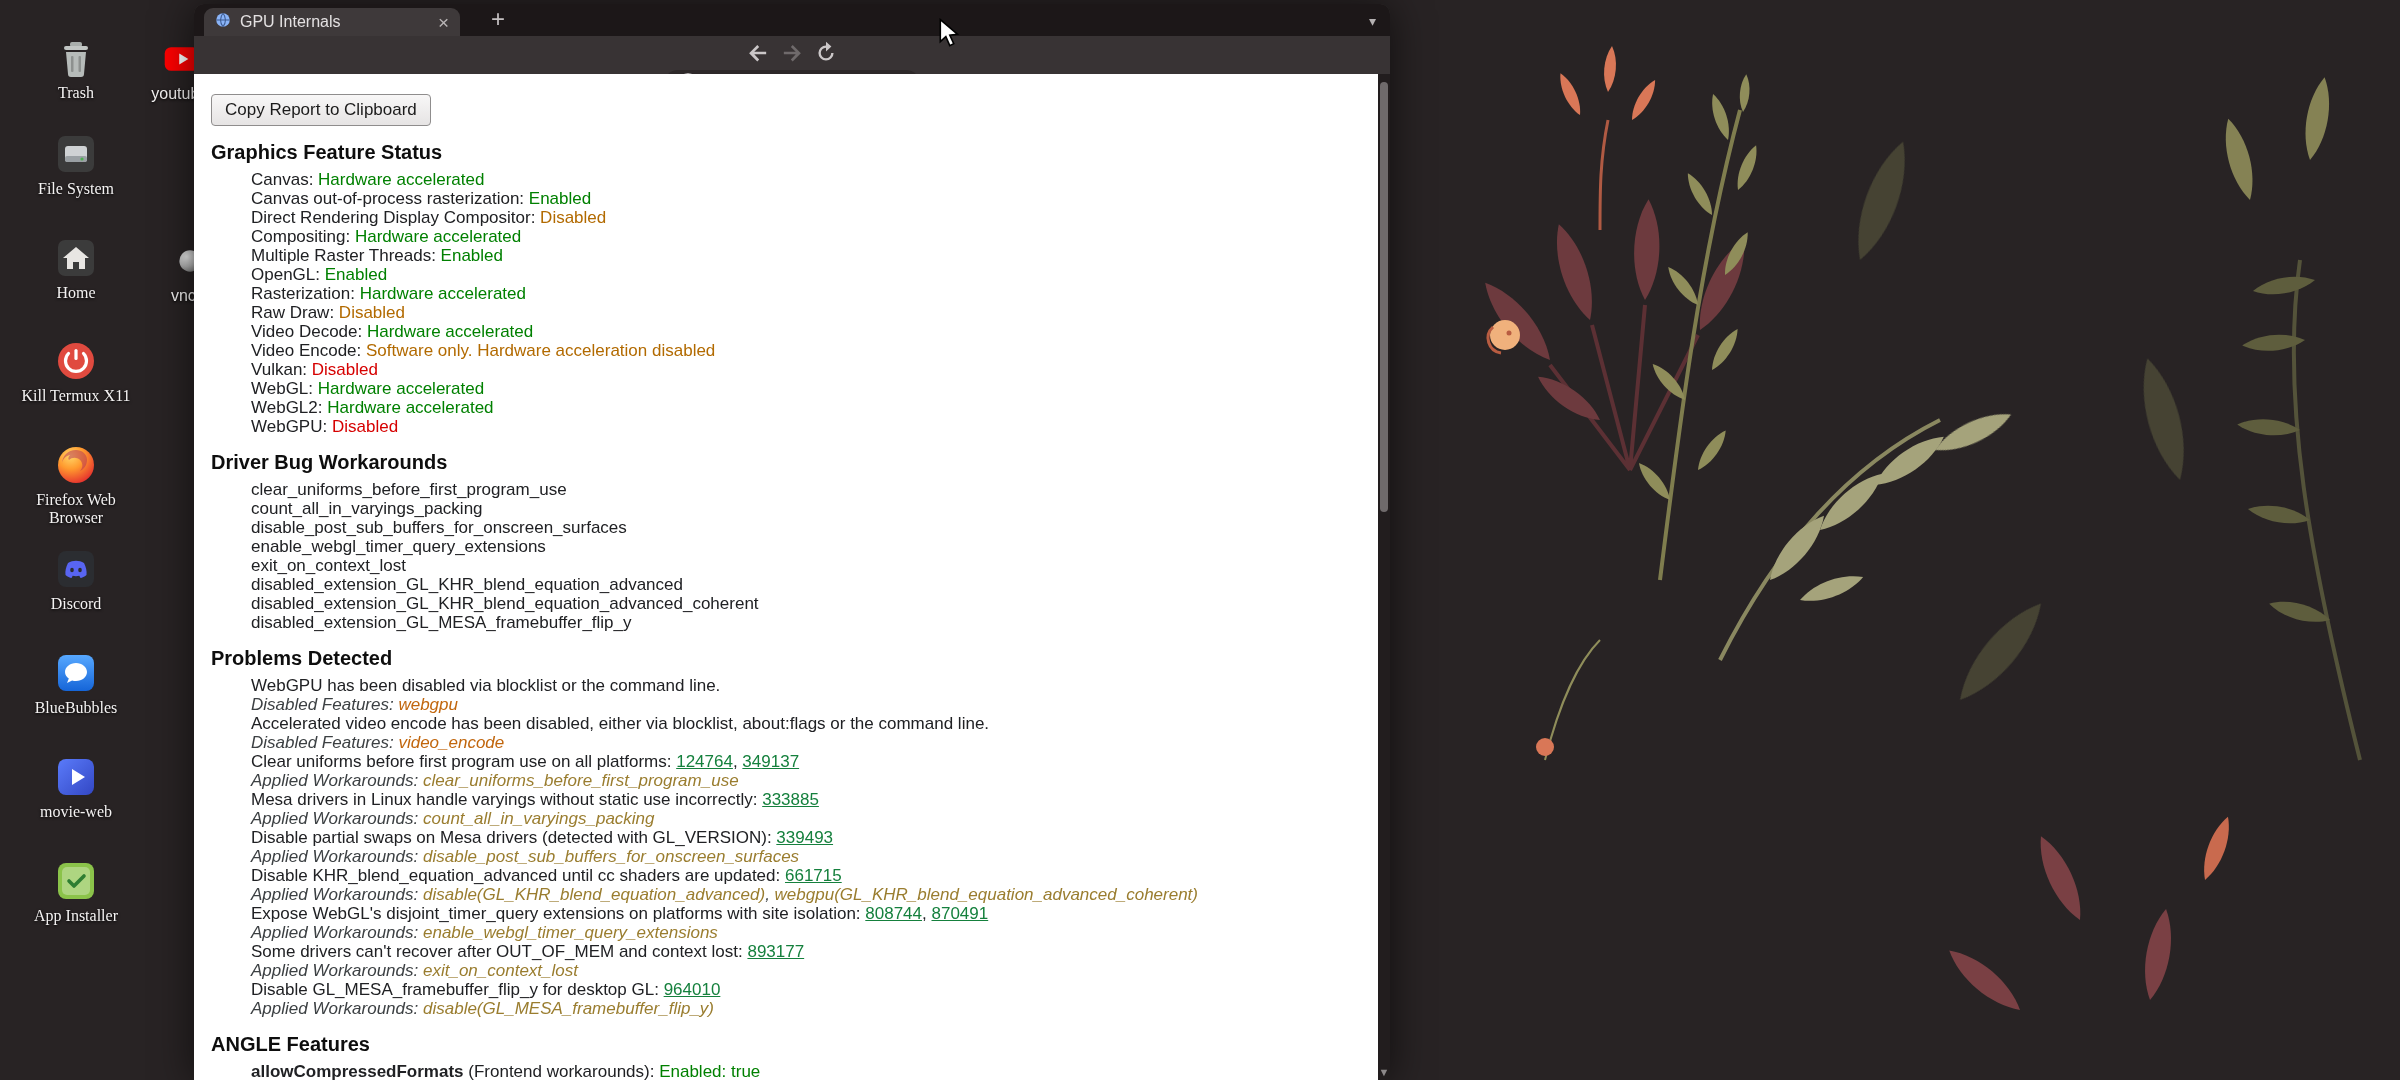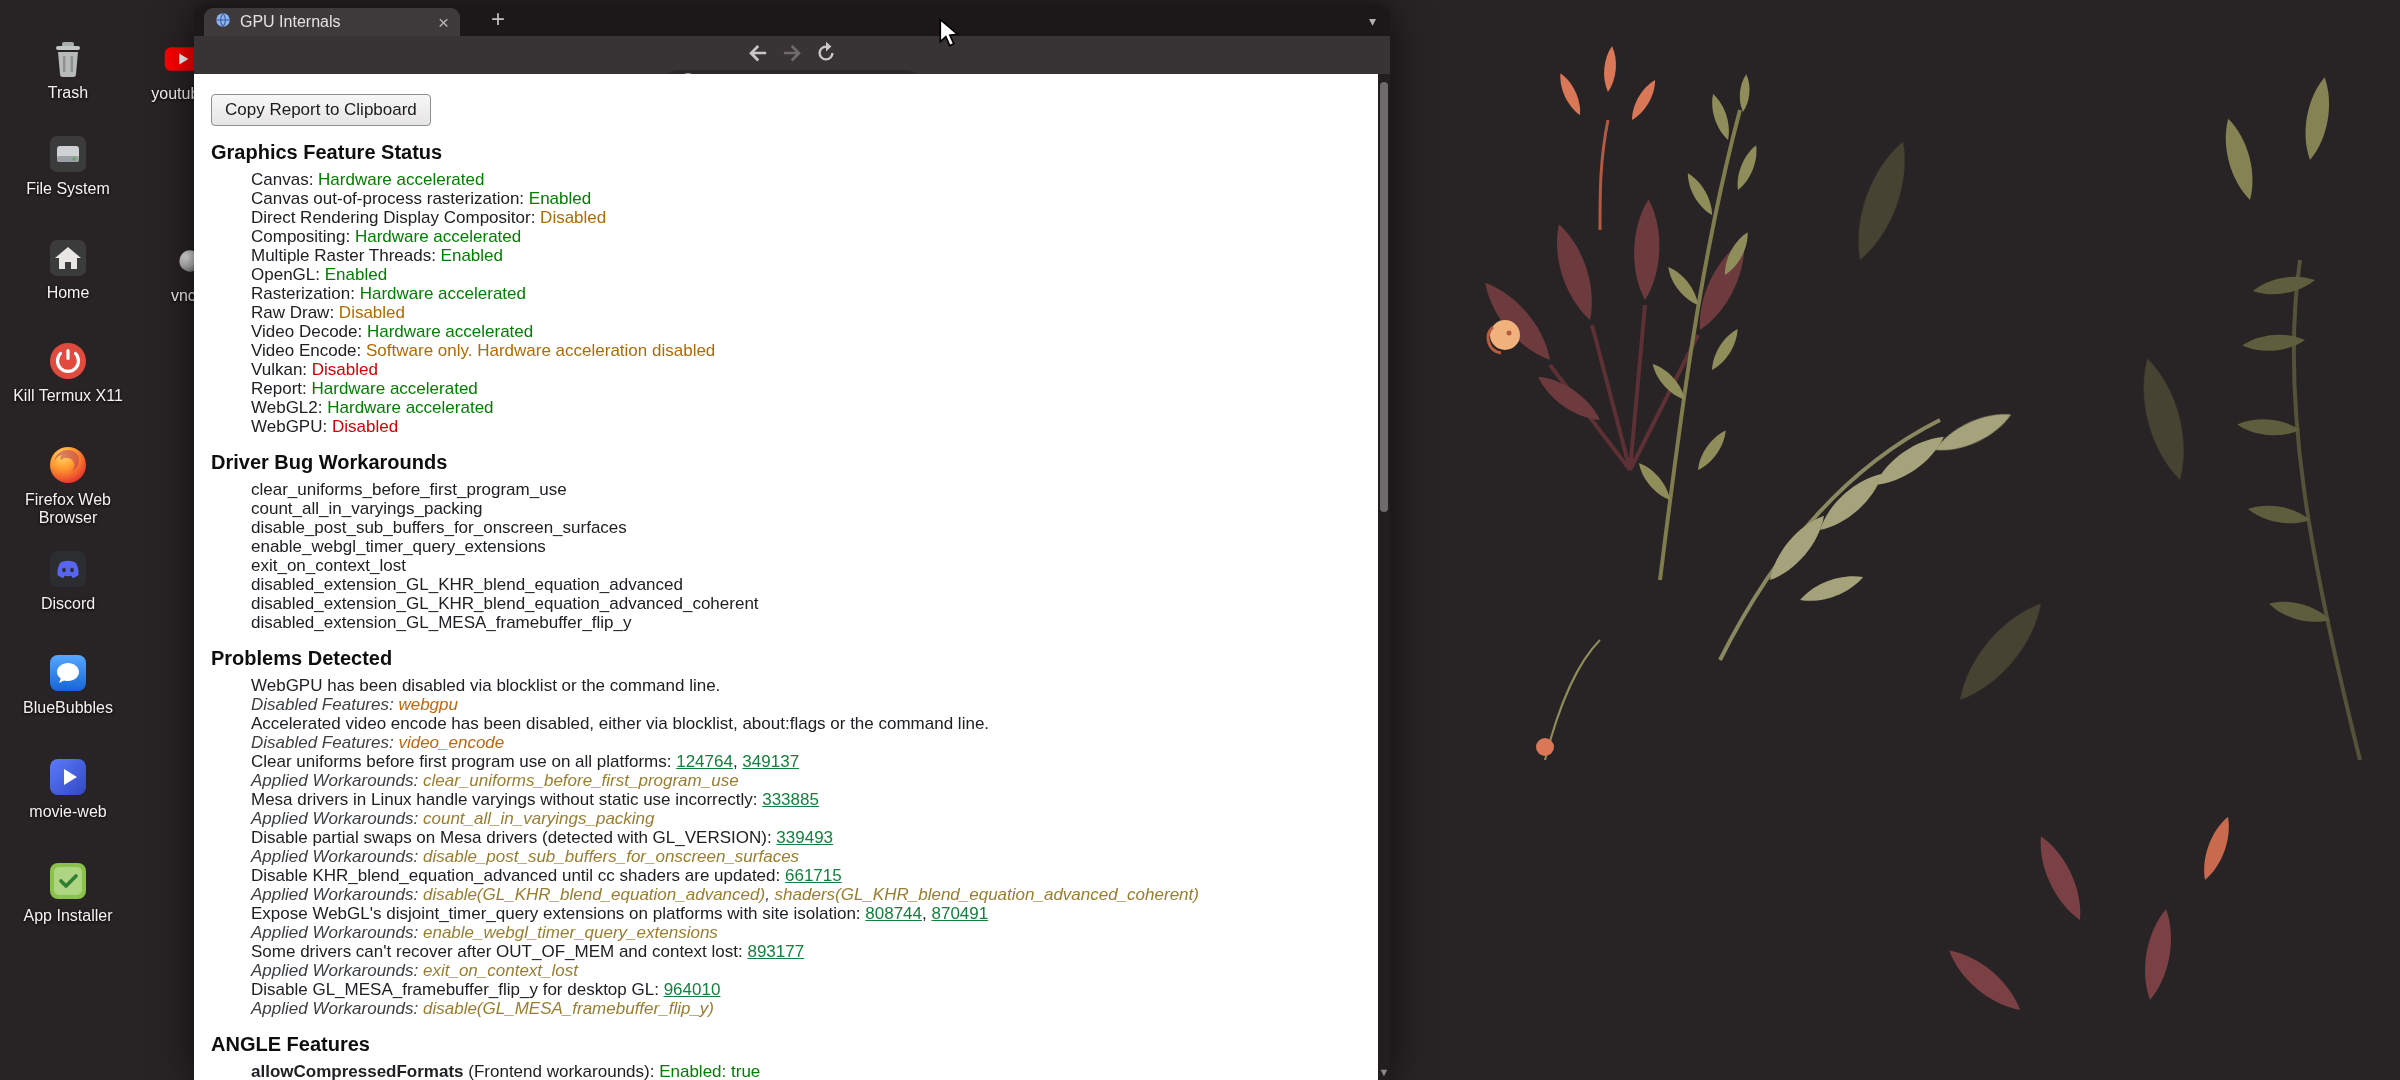--- a/index.html
+++ b/index.html
@@ -5,21 +5,21 @@
   html,body{margin:0;padding:0;}
   body{
     width:2400px;height:1080px;position:relative;overflow:hidden;
     background:#282324;
     font-family:"Liberation Sans","DejaVu Sans",sans-serif;
     -webkit-font-smoothing:antialiased;
   }
   
   .wallpaper-art{position:absolute;top:0;right:0;z-index:0;}
   
-  .desk-icon{position:absolute;left:4px;width:128px;text-align:center;cursor:pointer;z-index:1;}
+  .desk-icon{position:absolute;left:12px;width:128px;text-align:center;cursor:pointer;z-index:1;font-family:Liberation Serif, serif;}
   .di-img{height:46px;display:flex;align-items:center;justify-content:center;}
   .di-label{margin-top:3px;font-size:16px;color:#f4f2f2;line-height:18px;text-shadow:0 1px 3px rgba(0,0,0,.95);}
   .partial-icon{position:absolute;text-align:center;z-index:1;}
   
   .window{position:absolute;left:194px;top:4px;width:1196px;height:1076px;z-index:5;
     background:#383334;border-radius:10px 10px 0 0;box-shadow:0 2px 40px rgba(0,0,0,.6);}
   .tabstrip{height:32px;background:#1c1718;border-radius:10px 10px 0 0;display:flex;align-items:flex-end;position:relative;gap:19px;}
   .tab{margin-left:10px;width:238px;height:28px;background:#3e393a;border-radius:9px 9px 0 0;
     display:flex;align-items:center;gap:8px;padding:0 8px 0 10px;}
   .tab-title{flex:1;font-size:16px;color:#e4e1e2;white-space:nowrap;overflow:hidden;}
@@ -380,21 +380,21 @@
           <div class="row"><span class="seg-p">Canvas out-of-process rasterization: </span><span class="seg-g">Enabled</span></div>
           <div class="row"><span class="seg-p">Direct Rendering Display Compositor: </span><span class="seg-y">Disabled</span></div>
           <div class="row"><span class="seg-p">Compositing: </span><span class="seg-g">Hardware accelerated</span></div>
           <div class="row"><span class="seg-p">Multiple Raster Threads: </span><span class="seg-g">Enabled</span></div>
           <div class="row"><span class="seg-p">OpenGL: </span><span class="seg-g">Enabled</span></div>
           <div class="row"><span class="seg-p">Rasterization: </span><span class="seg-g">Hardware accelerated</span></div>
           <div class="row"><span class="seg-p">Raw Draw: </span><span class="seg-y">Disabled</span></div>
           <div class="row"><span class="seg-p">Video Decode: </span><span class="seg-g">Hardware accelerated</span></div>
           <div class="row"><span class="seg-p">Video Encode: </span><span class="seg-y">Software only. Hardware acceleration disabled</span></div>
           <div class="row"><span class="seg-p">Vulkan: </span><span class="seg-r">Disabled</span></div>
-          <div class="row"><span class="seg-p">Report: </span><span class="seg-g">Hardware accelerated</span></div>
+          <div class="row"><span class="seg-p">WebGL: </span><span class="seg-g">Hardware accelerated</span></div>
           <div class="row"><span class="seg-p">WebGL2: </span><span class="seg-g">Hardware accelerated</span></div>
           <div class="row"><span class="seg-p">WebGPU: </span><span class="seg-r">Disabled</span></div>
           <h3 class="sec-title">Driver Bug Workarounds</h3>
           <div class="row"><span class="seg-p">clear_uniforms_before_first_program_use</span></div>
           <div class="row"><span class="seg-p">count_all_in_varyings_packing</span></div>
           <div class="row"><span class="seg-p">disable_post_sub_buffers_for_onscreen_surfaces</span></div>
           <div class="row"><span class="seg-p">enable_webgl_timer_query_extensions</span></div>
           <div class="row"><span class="seg-p">exit_on_context_lost</span></div>
           <div class="row"><span class="seg-p">disabled_extension_GL_KHR_blend_equation_advanced</span></div>
           <div class="row"><span class="seg-p">disabled_extension_GL_KHR_blend_equation_advanced_coherent</span></div>
@@ -404,21 +404,21 @@
           <div class="row"><span class="seg-i">Disabled Features: </span><span class="seg-if">webgpu</span></div>
           <div class="row"><span class="seg-p">Accelerated video encode has been disabled, either via blocklist, about:flags or the command line.</span></div>
           <div class="row"><span class="seg-i">Disabled Features: </span><span class="seg-if">video_encode</span></div>
           <div class="row"><span class="seg-p">Clear uniforms before first program use on all platforms: </span><a class="seg-l">124764</a><span class="seg-p">, </span><a class="seg-l">349137</a></div>
           <div class="row"><span class="seg-i">Applied Workarounds: </span><span class="seg-iw">clear_uniforms_before_first_program_use</span></div>
           <div class="row"><span class="seg-p">Mesa drivers in Linux handle varyings without static use incorrectly: </span><a class="seg-l">333885</a></div>
           <div class="row"><span class="seg-i">Applied Workarounds: </span><span class="seg-iw">count_all_in_varyings_packing</span></div>
           <div class="row"><span class="seg-p">Disable partial swaps on Mesa drivers (detected with GL_VERSION): </span><a class="seg-l">339493</a></div>
           <div class="row"><span class="seg-i">Applied Workarounds: </span><span class="seg-iw">disable_post_sub_buffers_for_onscreen_surfaces</span></div>
           <div class="row"><span class="seg-p">Disable KHR_blend_equation_advanced until cc shaders are updated: </span><a class="seg-l">661715</a></div>
-          <div class="row"><span class="seg-i">Applied Workarounds: </span><span class="seg-iw">disable(GL_KHR_blend_equation_advanced)</span><span class="seg-i">, </span><span class="seg-iw">shaders(GL_KHR_blend_equation_advanced_coherent)</span></div>
+          <div class="row"><span class="seg-i">Applied Workarounds: </span><span class="seg-iw">disable(GL_KHR_blend_equation_advanced)</span><span class="seg-i">, </span><span class="seg-iw">webgpu(GL_KHR_blend_equation_advanced_coherent)</span></div>
           <div class="row"><span class="seg-p">Expose WebGL's disjoint_timer_query extensions on platforms with site isolation: </span><a class="seg-l">808744</a><span class="seg-p">, </span><a class="seg-l">870491</a></div>
           <div class="row"><span class="seg-i">Applied Workarounds: </span><span class="seg-iw">enable_webgl_timer_query_extensions</span></div>
           <div class="row"><span class="seg-p">Some drivers can't recover after OUT_OF_MEM and context lost: </span><a class="seg-l">893177</a></div>
           <div class="row"><span class="seg-i">Applied Workarounds: </span><span class="seg-iw">exit_on_context_lost</span></div>
           <div class="row"><span class="seg-p">Disable GL_MESA_framebuffer_flip_y for desktop GL: </span><a class="seg-l">964010</a></div>
           <div class="row"><span class="seg-i">Applied Workarounds: </span><span class="seg-iw">disable(GL_MESA_framebuffer_flip_y)</span></div>
           <h3 class="sec-title">ANGLE Features</h3>
           <div class="row"><span class="seg-b">allowCompressedFormats</span><span class="seg-p"> (Frontend workarounds): </span><span class="seg-g">Enabled: true</span></div>
         </div>
     </div>

